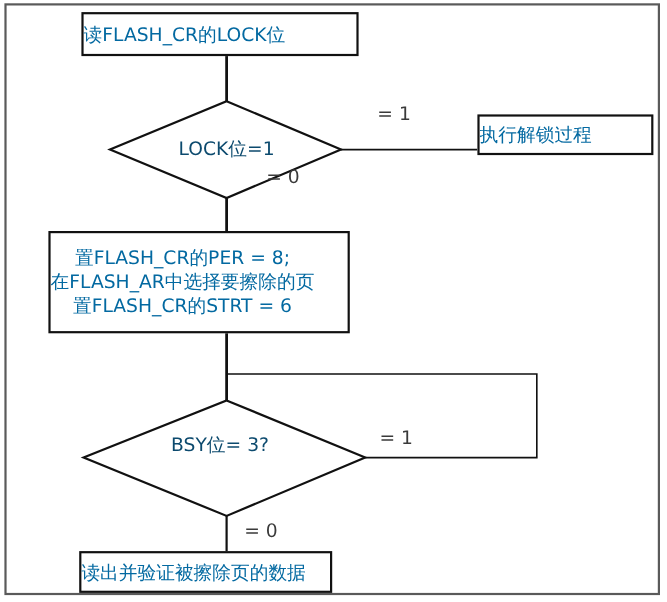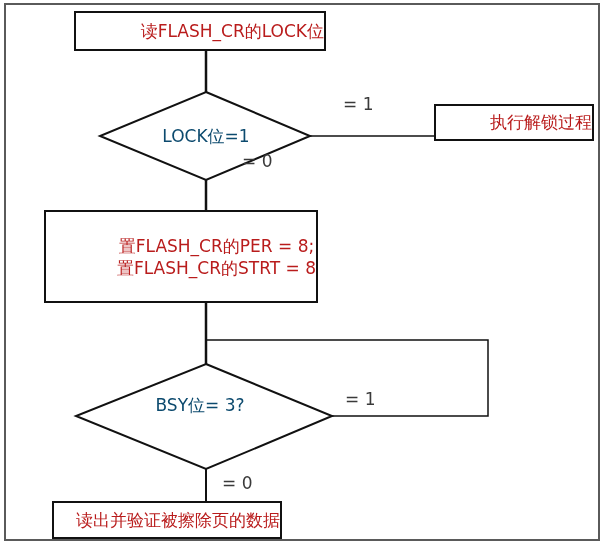--- a/index.html
+++ b/index.html
@@ -1,20 +1,20 @@
 <!DOCTYPE html>
 <html><head>
   <meta charset="utf-8">
   <style>
     html, body { margin: 0; padding: 0; background: #ffffff; }
     body { width: 606px; height: 547px; position: relative; overflow: hidden; font-family: "DejaVu Sans", "Liberation Sans", sans-serif; }
     .frame { position: absolute; left: 4px; top: 3px; width: 596px; height: 538px; border: 2px solid #5a5a5a; box-sizing: border-box; background: #fff; }
     svg { position: absolute; left: 0; top: 0; }
     .lbl { position: absolute; color: #3a3a3a; font-size: 17px; line-height: 20px; white-space: nowrap; }
-    .box { position: absolute; border: 2.5px solid #111; box-sizing: border-box; display: flex; align-items: center; justify-content: flex-end; text-align: center; color: #b91c1c; font-size: 17px; background: #fff; }
+    .box { position: absolute; border: 2.5px solid #111; box-sizing: border-box; display: flex; align-items: center; justify-content: flex-start; text-align: center; color: #0369a1; font-size: 17px; background: #fff; }
     .box .line { display: block; line-height: 22px; }
     .dtext { position: absolute; text-align: center; color: #0c4a6e; font-size: 17px; line-height: 24px; }
   </style>
 </head>
 <body>
 
 <div class="frame"></div>
 
 <svg width="606" height="547">
 
@@ -46,26 +46,27 @@
 <div class="lbl" style="left:343px; top:94px;">= 1</div>
 <div class="lbl" style="left:242px; top:151px;">= 0</div>
 
 <div class="box" style="left:434px; top:104px; width:160px; height:37px;">
   <span>执行解锁过程</span>
 </div>
 
 <div class="box" style="left:44px; top:210px; width:274px; height:93px;">
   <div>
     <span class="line">置FLASH_CR的PER = 8;</span>
-    <span class="line">置FLASH_CR的STRT = 8</span>
+    <span class="line">在FLASH_AR中选择要擦除的页</span>
+    <span class="line">置FLASH_CR的STRT = 6</span>
   </div>
 </div>
 
 <div class="dtext" style="left:120px; top:393px; width:160px;">
   <span style="display:block">BSY位= 3?</span>
 </div>
 
 <div class="lbl" style="left:345px; top:389px;">= 1</div>
 <div class="lbl" style="left:222px; top:473px;">= 0</div>
 
-<div class="box" style="left:52px; top:501px; width:230px; height:38px;">
+<div class="box" style="left:72px; top:501px; width:230px; height:38px;">
   <span>读出并验证被擦除页的数据</span>
 </div>
 
 </body></html>

